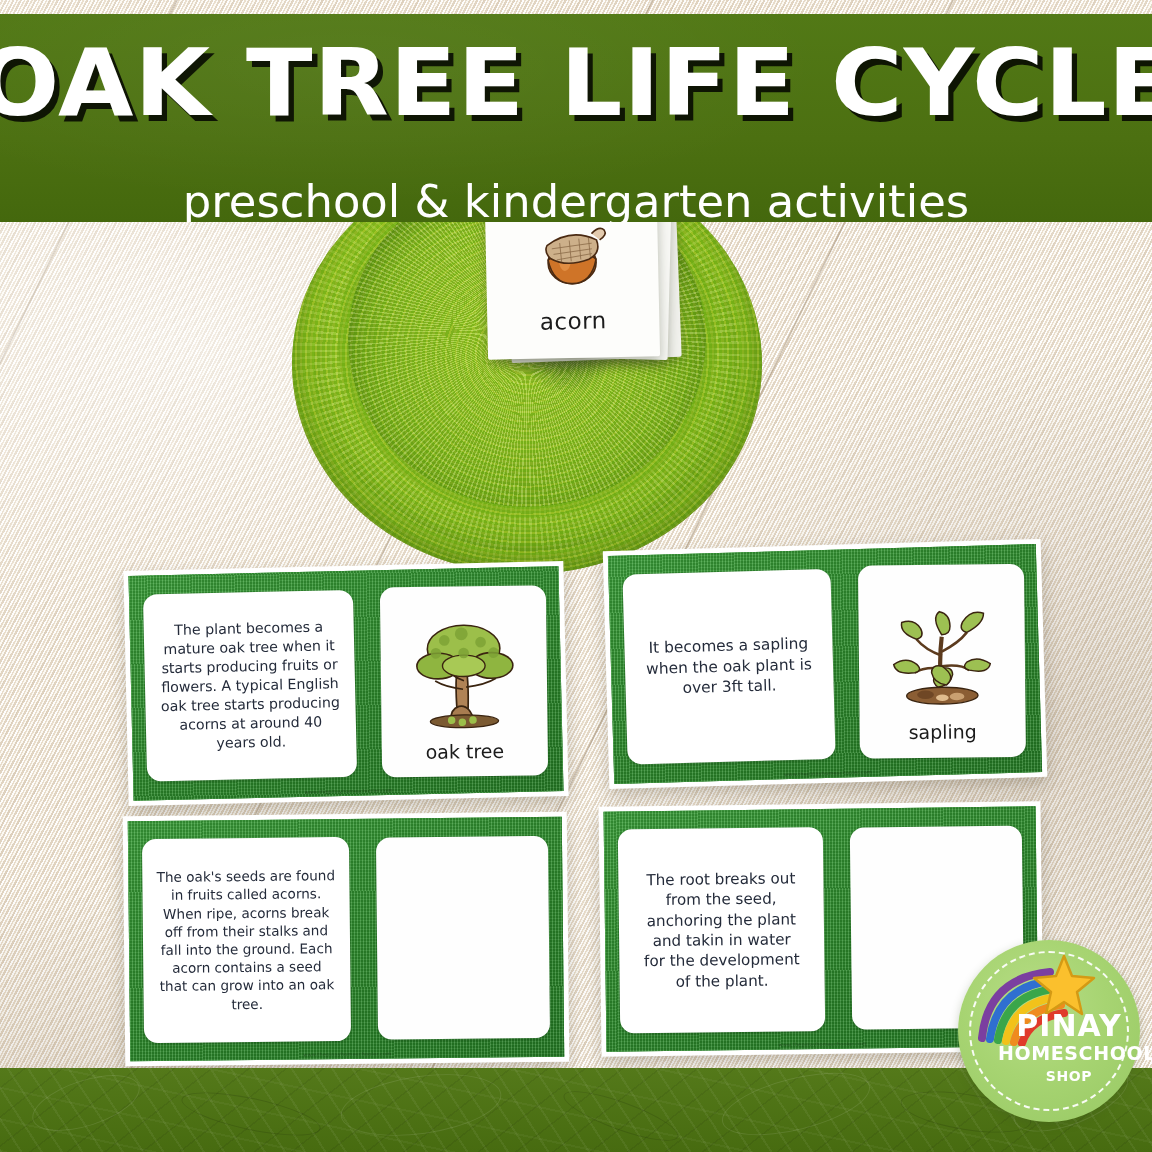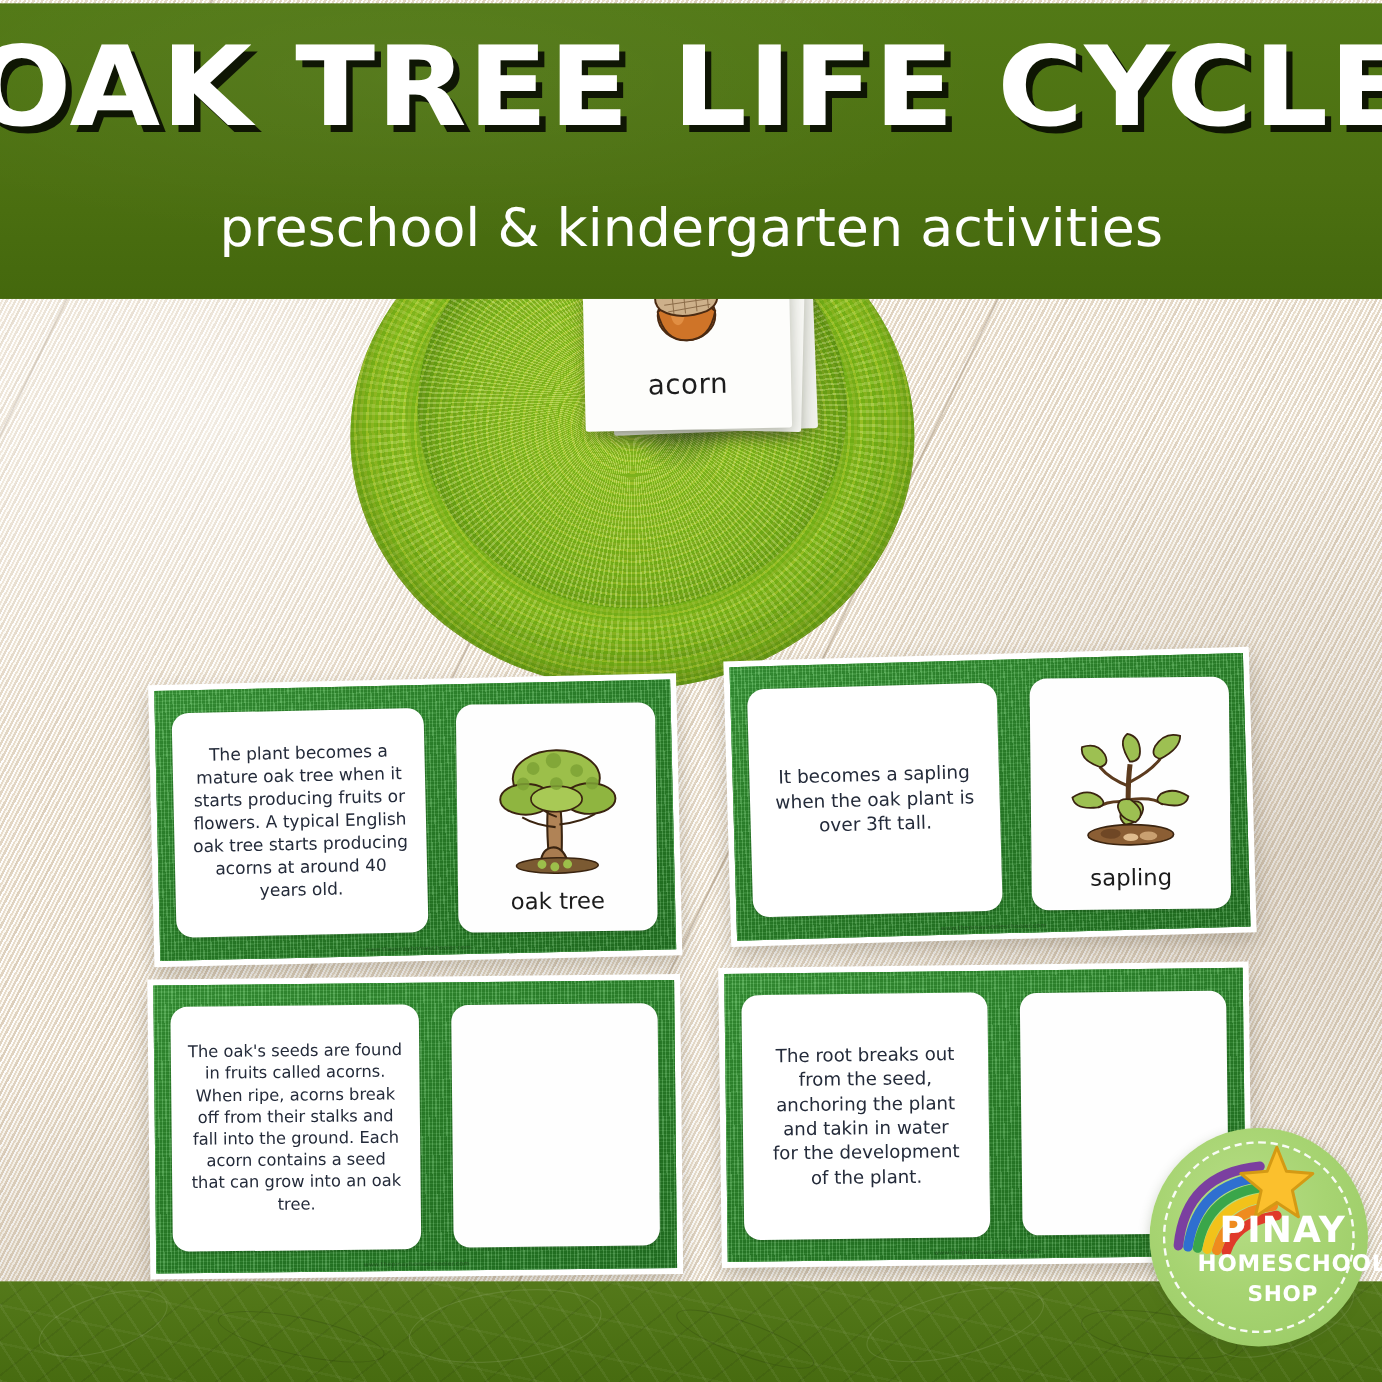--- a/index.html
+++ b/index.html
@@ -37,21 +37,21 @@
   .wood-shade{
     position:absolute;inset:0;
     background:
       radial-gradient(ellipse 760px 420px at 16% 30%, rgba(255,255,255,0.50), rgba(255,255,255,0) 70%),
       radial-gradient(ellipse 640px 540px at 92% 62%, rgba(140,122,100,0.22), rgba(0,0,0,0) 68%),
       radial-gradient(ellipse 520px 300px at 6% 95%, rgba(140,122,100,0.18), rgba(0,0,0,0) 70%);
   }
 
   
   .header{
-    position:absolute;left:0;top:3px;width:1152px;height:246px;
+    position:absolute;left:0;top:14px;width:1152px;height:208px;
     background:#4e7312;
     background-image:
       radial-gradient(ellipse 700px 200px at 30% 25%, rgba(255,255,255,0.045), rgba(255,255,255,0) 70%),
       linear-gradient(180deg,#527916 0%,#4c7011 60%,#44680d 100%);
     overflow:hidden;
   }
   .header-title{
     position:absolute;left:0;right:0;top:24px;text-align:center;
     font-family:"DejaVu Sans", sans-serif;
     font-weight:bold;
@@ -215,21 +215,21 @@
   .logo-dash{
     position:absolute;left:11px;top:11px;right:11px;bottom:11px;border-radius:50%;
     border:2px dashed rgba(255,255,255,0.92);
   }
   .logo-text{
     position:absolute;left:0;right:0;text-align:center;color:#ffffff;
     font-family:"DejaVu Sans", sans-serif;font-weight:bold;padding-left:40px;
   }
   .logo-pinay{top:68px;font-size:30px;letter-spacing:1px;}
   .logo-home{top:102px;font-size:19px;letter-spacing:.6px;}
-  .logo-shop{top:128px;font-size:18px;letter-spacing:.6px;}
+  .logo-shop{top:128px;font-size:14px;letter-spacing:.6px;}
 </style>
 </head>
 <body>
 
 <div class="stage">
 
   <div class="wood">
     <div class="wood-seam" style="left:195px;top:-40px;transform:rotate(26deg);"></div>
     <div class="wood-seam" style="left:690px;top:-80px;transform:rotate(26deg);"></div>
     <div class="wood-seam" style="left:1010px;top:-120px;transform:rotate(26deg);"></div>

